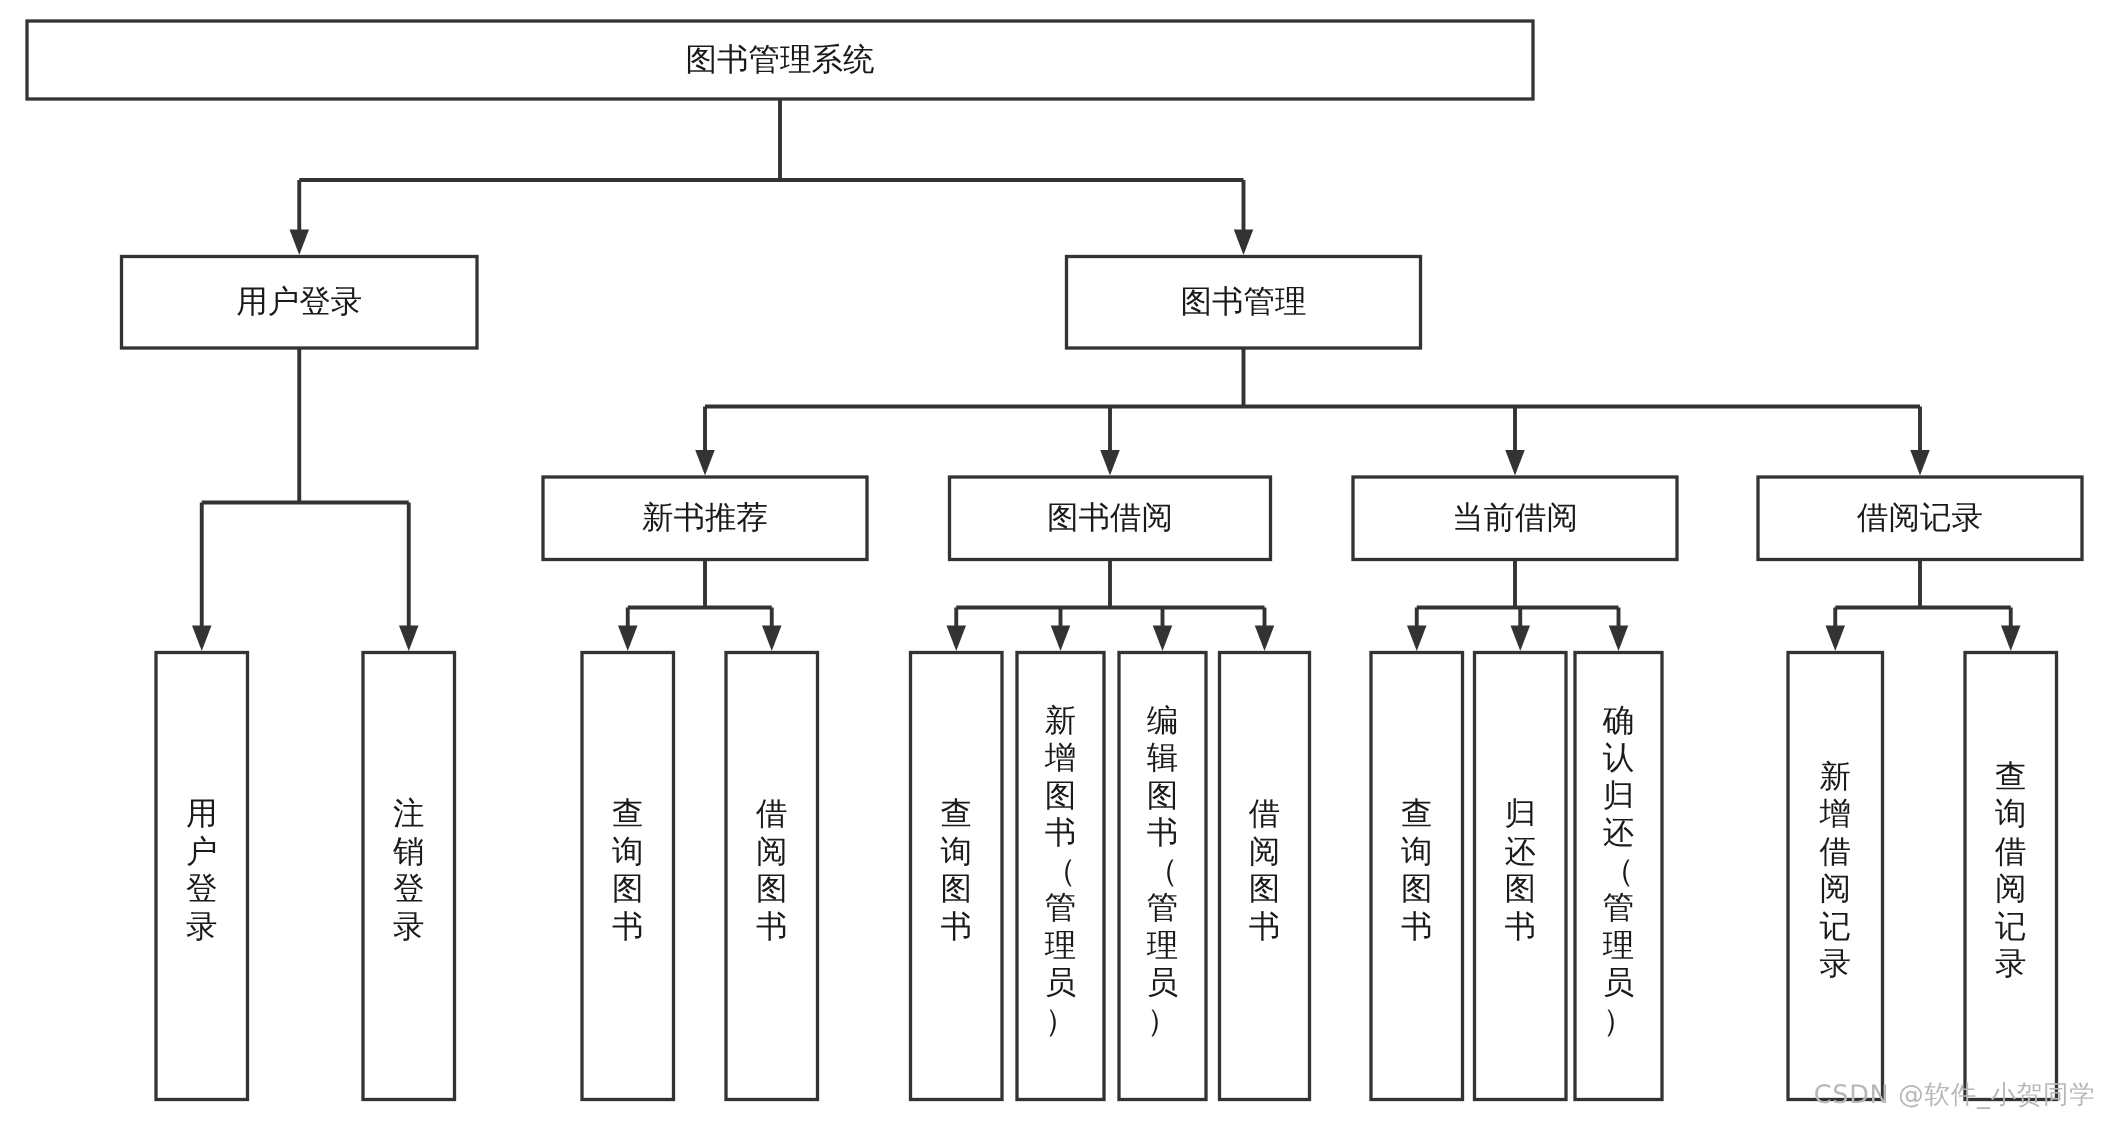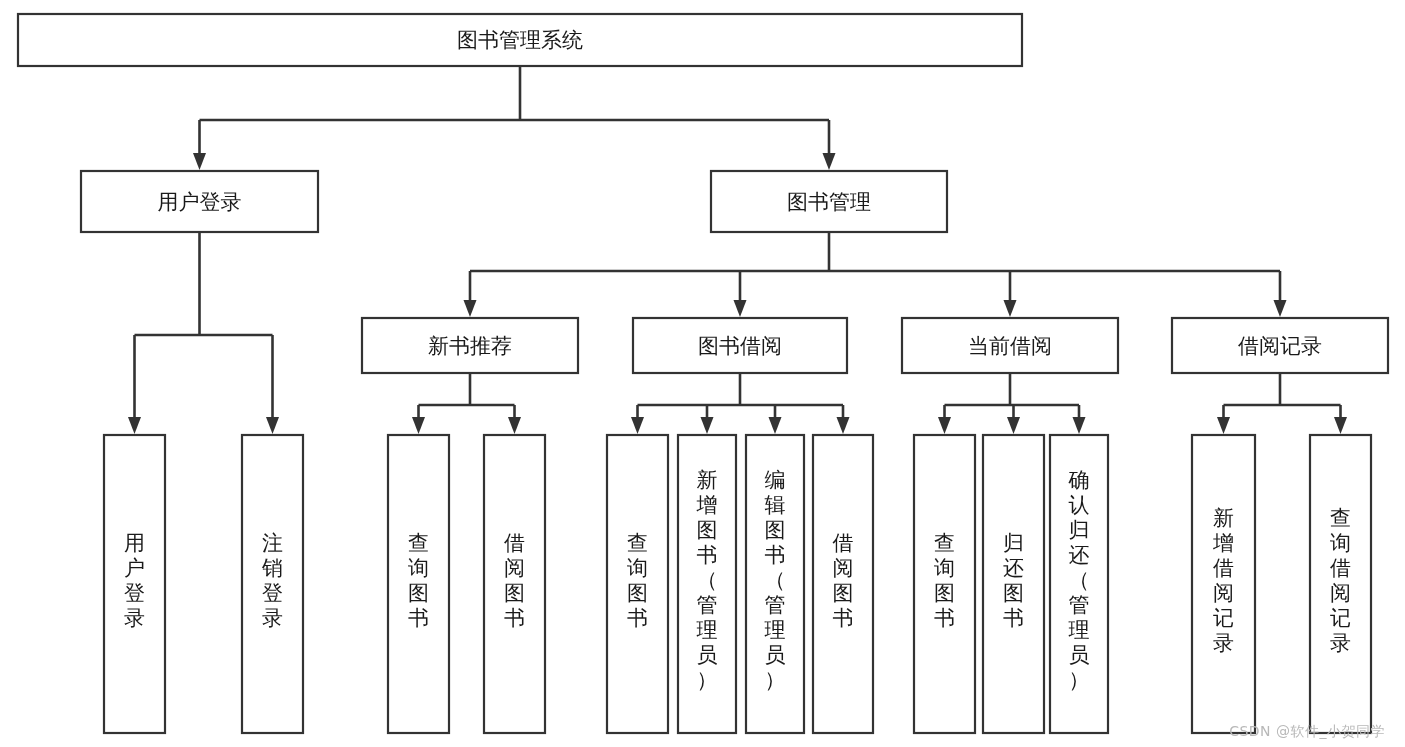--- a/index.html
+++ b/index.html
@@ -45,24 +45,24 @@
     dominant-baseline: middle;
   }
   .node-label-vert {
     fill: #1a1a1a;
     font-family: "DejaVu Sans", "Liberation Sans", sans-serif;
     font-size: 21px;
     text-anchor: middle;
   }
   .watermark {
     position: absolute;
-    right: 20px;
+    right: 8px;
     bottom: 6px;
     font-family: "DejaVu Sans", "Liberation Sans", sans-serif;
-    font-size: 14px;
+    font-size: 17px;
     color: #b8b8b8;
     letter-spacing: 0.5px;
     white-space: nowrap;
     pointer-events: none;
   }
 </style>
 </head>
 <body>
 
 <svg id="diagram" viewBox="0 0 1405 747">

